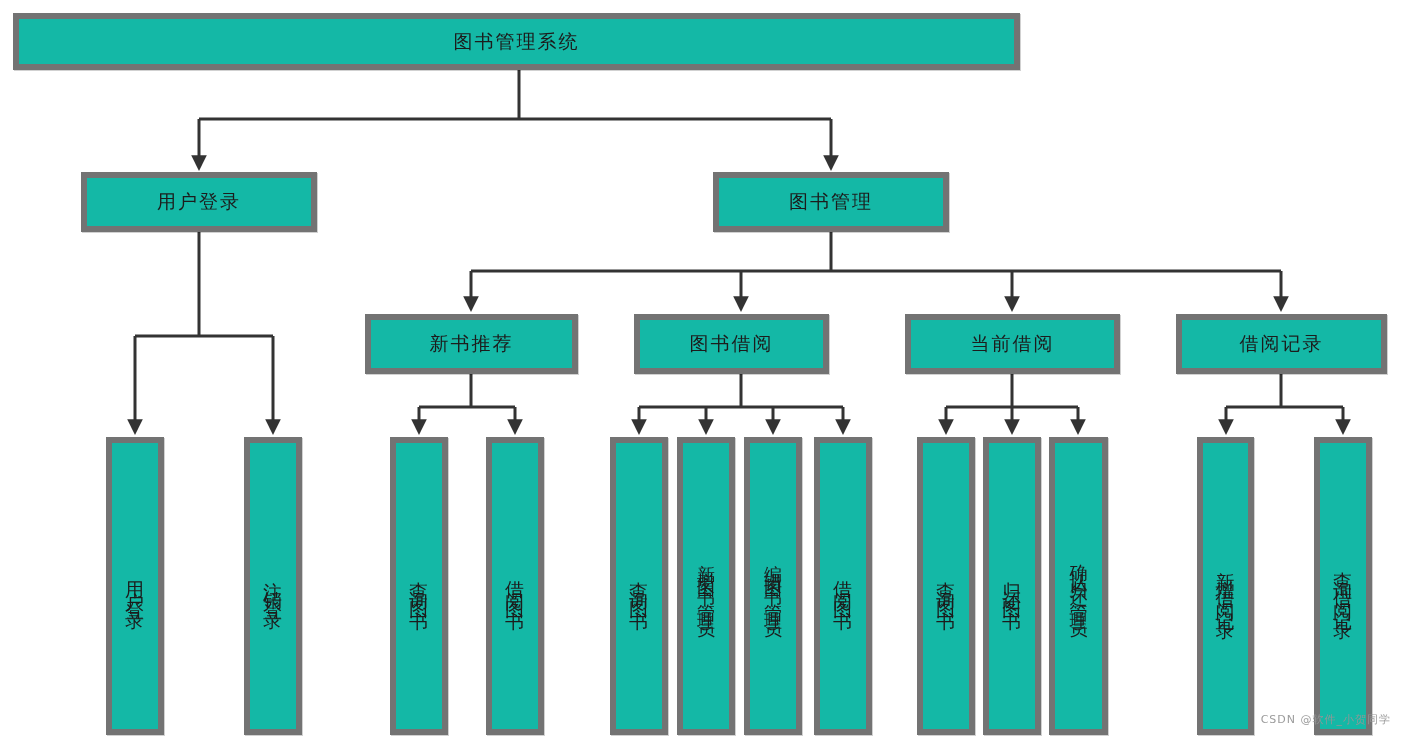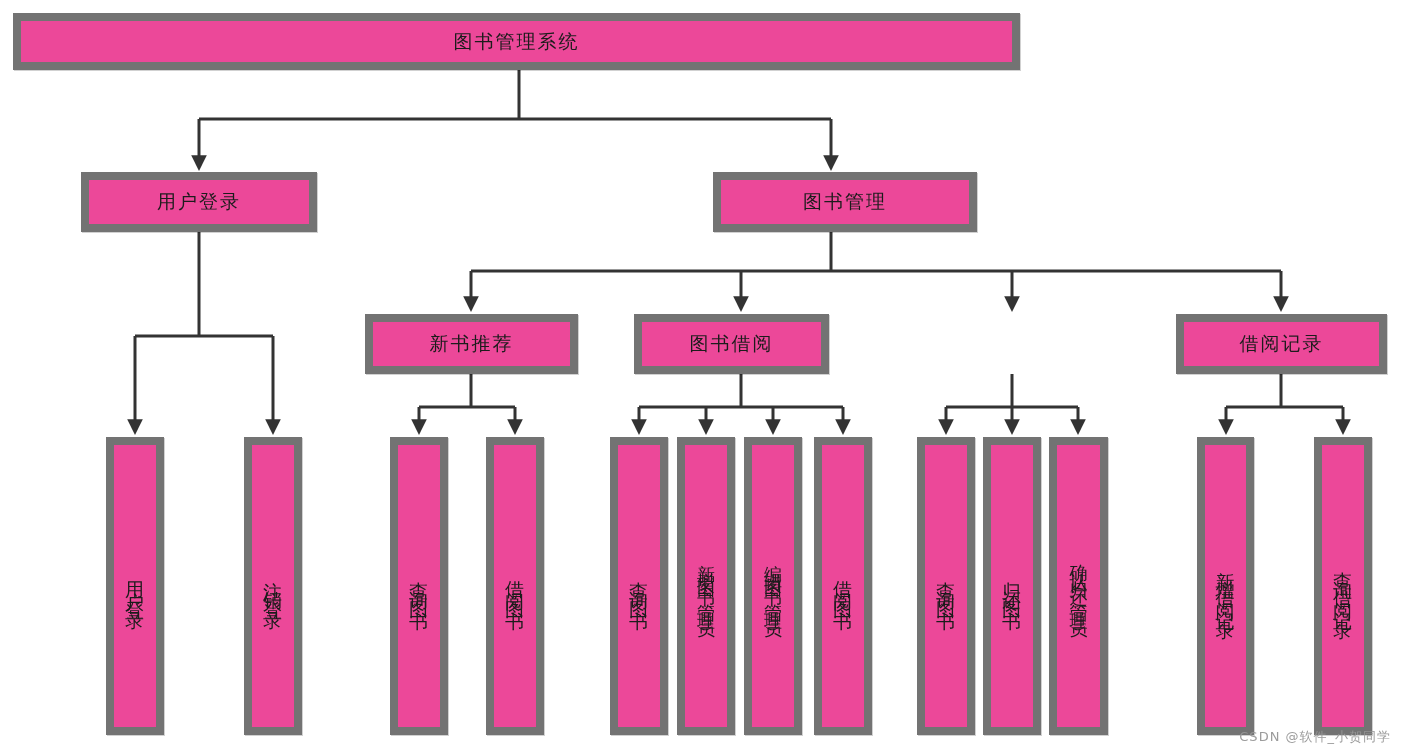--- a/index.html
+++ b/index.html
@@ -17,22 +17,22 @@
   }
   .wires {
     position: absolute;
     left: 0;
     top: 0;
     pointer-events: none;
   }
   .node {
     position: absolute;
     box-sizing: border-box;
-    background: #ec4899;
-    border: 8px solid #737373;
+    background: #14b8a6;
+    border: 6px solid #737373;
     display: flex;
     align-items: center;
     justify-content: center;
     box-shadow: 1px 1px 0 rgba(0,0,0,0.18);
   }
   .node.hbox span {
     font-size: 19px;
     letter-spacing: 2px;
     color: #1c1c1c;
     white-space: nowrap;
@@ -45,22 +45,22 @@
     color: #1c1c1c;
     line-height: 1;
   }
   .node.vbox.long span {
     letter-spacing: 8px;
     font-size: 18px;
   }
   .watermark {
     position: absolute;
     right: 14px;
-    bottom: 1px;
-    font-size: 13px;
+    bottom: 20px;
+    font-size: 11px;
     color: rgba(150, 150, 150, 0.95);
     letter-spacing: 1px;
     white-space: nowrap;
   }
 </style>
 </head>
 <body>
 
 <div class="canvas">
 
@@ -105,29 +105,32 @@
     <path d="M1343,407 V431" fill="none" stroke="#333333" stroke-width="3" marker-end="url(#arrow)"></path>
   </svg>
 
   <div class="node hbox" style="left:13px; top:13px; width:1007px; height:57px;">
     <span>图书管理系统</span>
   </div>
 
   <div class="node hbox" style="left:81px; top:172px; width:236px; height:60px;">
     <span>用户登录</span>
   </div>
-  <div class="node hbox" style="left:713px; top:172px; width:264px; height:60px;">
+  <div class="node hbox" style="left:713px; top:172px; width:236px; height:60px;">
     <span>图书管理</span>
   </div>
 
   <div class="node hbox" style="left:365px; top:314px; width:213px; height:60px;">
     <span>新书推荐</span>
   </div>
   <div class="node hbox" style="left:634px; top:314px; width:195px; height:60px;">
     <span>图书借阅</span>
+  </div>
+  <div class="node hbox" style="left:905px; top:314px; width:215px; height:60px;">
+    <span>当前借阅</span>
   </div>
   <div class="node hbox" style="left:1176px; top:314px; width:211px; height:60px;font-family:Liberation Mono, monospace;">
     <span>借阅记录</span>
   </div>
 
   <div class="node vbox" style="left:106px; top:437px; width:58px; height:298px;">
     <span>用户登录</span>
   </div>
   <div class="node vbox" style="left:244px; top:437px; width:58px; height:298px;">
     <span>注销登录</span>

